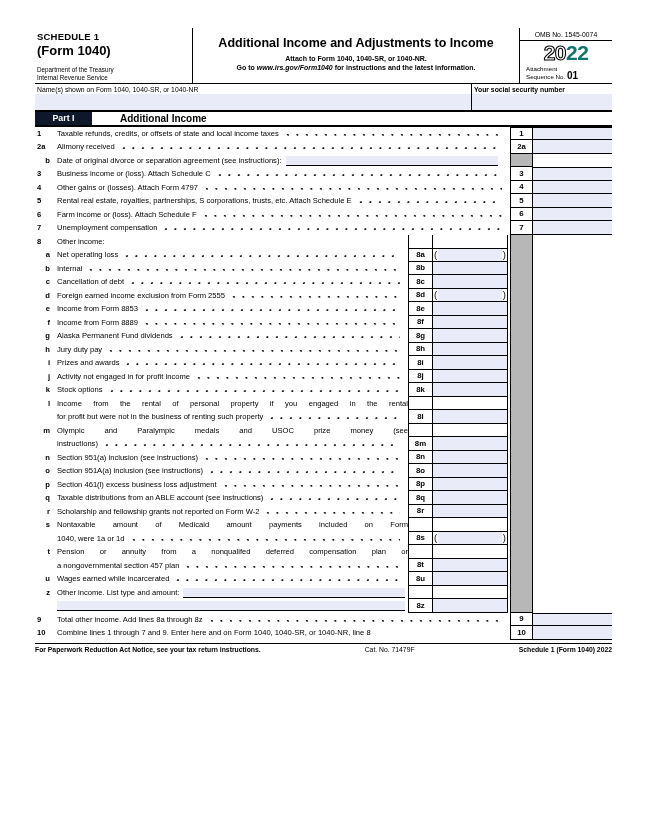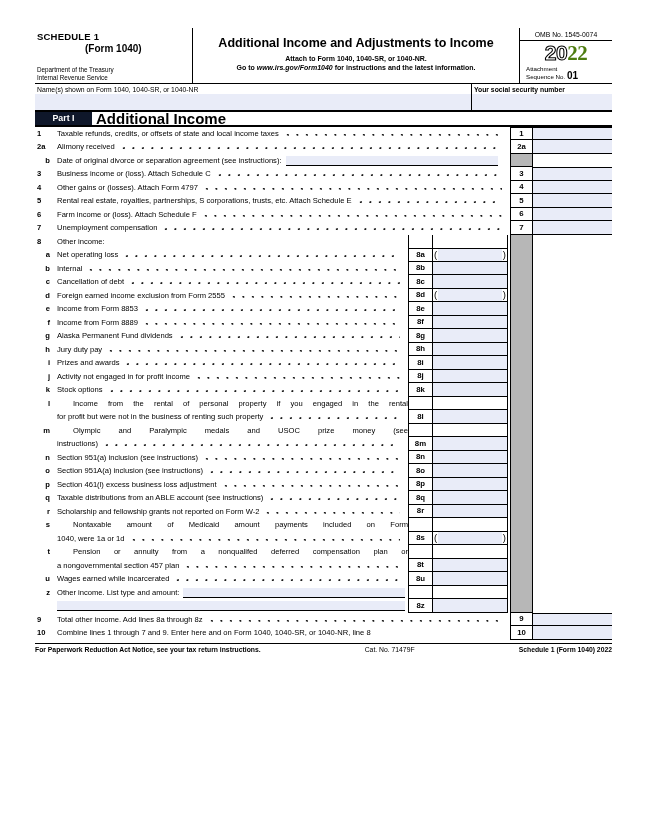--- a/index.html
+++ b/index.html
@@ -9,47 +9,47 @@
   }
   *{margin:0;padding:0;box-sizing:border-box;}
   html,body{width:645px;height:836px;background:#fff;font-family:"Liberation Sans",sans-serif;color:var(--ink);}
   .page{position:relative;width:645px;height:836px;background:#fff;overflow:hidden;}
   .form{position:absolute;left:35px;top:28px;width:577px;}
 
   
   .hdr{display:flex;border-bottom:1.5px solid #000;height:56px;}
   .hdr-left{width:158px;border-right:1px solid #000;padding:3px 8px 2px 2px;display:flex;flex-direction:column;}
   .sched{font-weight:bold;font-size:9.5px;letter-spacing:.2px;}
-  .formno{font-weight:bold;font-size:10px;margin-top:1px;margin-left:48px;}
+  .formno{font-weight:bold;font-size:13px;margin-top:1px;}
   .dept{margin-top:auto;font-size:6.3px;line-height:7.5px;}
   .hdr-center{flex:1;border-right:1px solid #000;text-align:center;padding-top:8px;}
   .title{font-size:12.5px;font-weight:bold;}
   .attach{font-size:7px;font-weight:bold;margin-top:5px;}
   .goto{font-size:7px;font-weight:bold;margin-top:2px;}
   .goto i{font-style:italic;}
   .hdr-right{width:92px;display:flex;flex-direction:column;align-items:center;}
   .omb{font-size:6.8px;padding:3px 0 2px;width:100%;text-align:center;border-bottom:1px solid #000;}
   .year{font-size:21px;font-weight:bold;line-height:22px;margin-top:1px;letter-spacing:-.5px;}
   .y-out{color:#fff;-webkit-text-stroke:1.1px #000;}
-  .y-solid{color:#4d7c0f;font-family:Liberation Serif, serif;}
+  .y-solid{color:#0f766e;}
   .att{font-size:6.2px;line-height:7px;align-self:flex-start;padding-left:6px;margin-top:1px;}
   .att b{font-size:10px;}
 
   
   .namerow{display:flex;height:27.5px;border-bottom:2.5px solid #000;}
   .name-cell{width:437px;border-right:1px solid #000;display:flex;flex-direction:column;}
   .ssn-cell{flex:1;display:flex;flex-direction:column;}
   .lbl{font-size:6.8px;padding:1.5px 0 0 2px;}
   .b{font-weight:bold;}
   .fill-input{flex:1;background:var(--field);margin-top:1.5px;}
 
   
   .partbar{display:flex;align-items:stretch;height:15px;border-bottom:2px solid #000;}
   .partbox{background:#0f172a;color:#fff;font-weight:bold;font-size:8.8px;width:57px;display:flex;align-items:center;justify-content:center;}
-  .parttitle{font-weight:bold;font-size:15px;display:flex;align-items:center;margin-left:4px;}
+  .parttitle{font-weight:bold;font-size:10px;display:flex;align-items:center;margin-left:28px;}
 
   
   .grid{width:577px;}
   .row{display:grid;grid-template-columns:373px 25px 75px 2px 23px 79px;}
   .row.h1{height:13.5px;}
   .row.h2{height:27px;}
   .cell{height:100%;font-size:7.6px;display:flex;align-items:center;overflow:hidden;}
   .span4{grid-column:1 / span 4;}
   .bl{border-left:1px solid #000;} .br{border-right:1px solid #000;}
   .bt{border-top:1px solid #000;} .bb{border-bottom:1px solid #000;}
@@ -62,21 +62,21 @@
   .nb,.nb8{font-weight:bold;justify-content:center;font-size:7.8px;}
   .fill{background:var(--field);}
   .gray{background:var(--gray);}
   .paren{font-size:9.5px;line-height:9px;flex:none;padding:0 1px;}
   .pfill{flex:1;height:100%;background:var(--field);}
   .col{flex-direction:column;align-items:stretch;justify-content:flex-end;}
   .bot{height:13.5px;flex:none;border-top:1px solid #000;display:flex;align-items:center;}
   .bot.ctr{justify-content:center;font-weight:bold;font-size:7.8px;}
   .desc2{flex-direction:column;align-items:stretch;justify-content:flex-start;}
   .dline{height:13.5px;display:flex;align-items:center;}
-  .jl{flex:1;text-align:justify;text-align-last:justify;white-space:normal;overflow:hidden;margin-left:16px;}
+  .jl{flex:1;text-align:justify;text-align-last:justify;white-space:normal;overflow:hidden;}
   .uline{background:var(--field);border-bottom:1px solid #000;height:10px;align-self:flex-end;margin-bottom:1.5px;flex:1;}
   .ind{width:22px;flex:none;}
 
   
   .foot{display:flex;justify-content:space-between;border-top:1.5px solid #000;margin-top:3px;padding-top:2.5px;font-size:6.8px;}
 </style>
 </head>
 <body>
 
 <div class="page">

